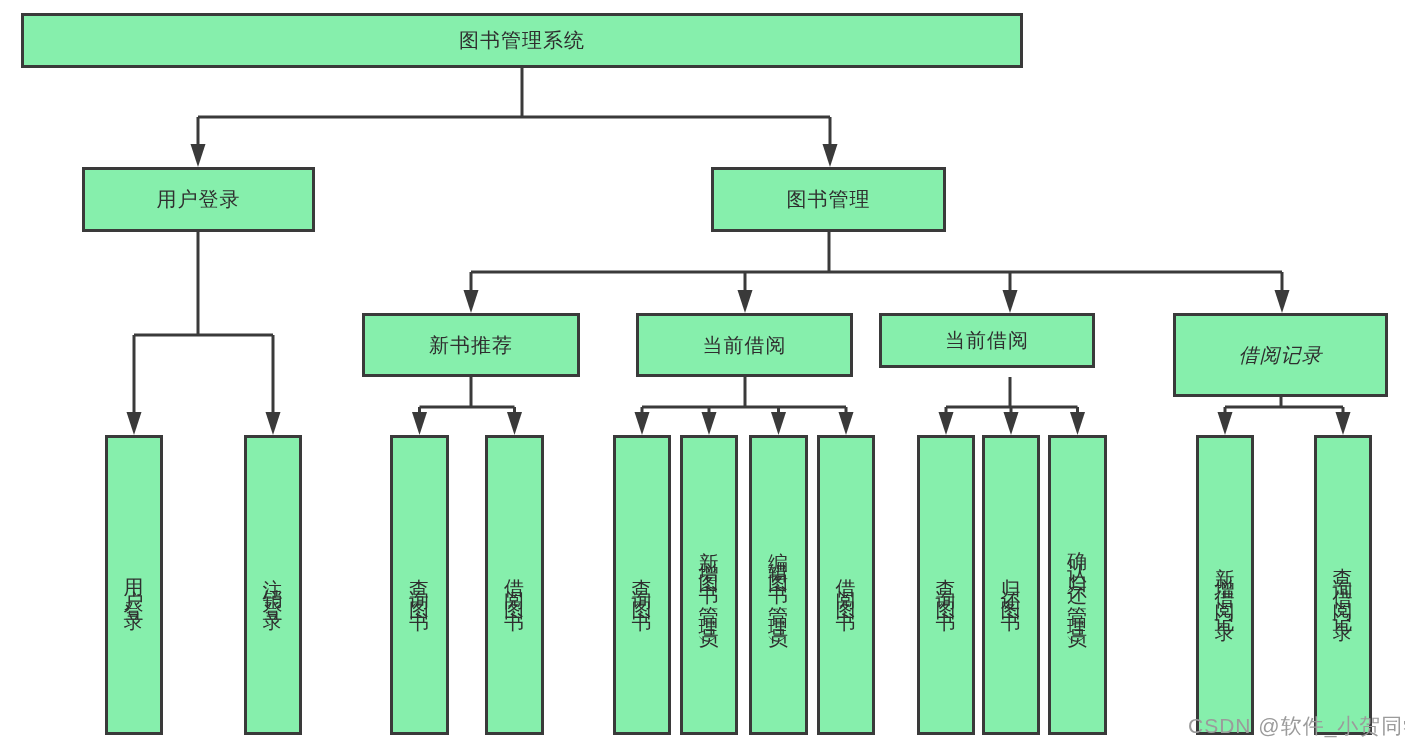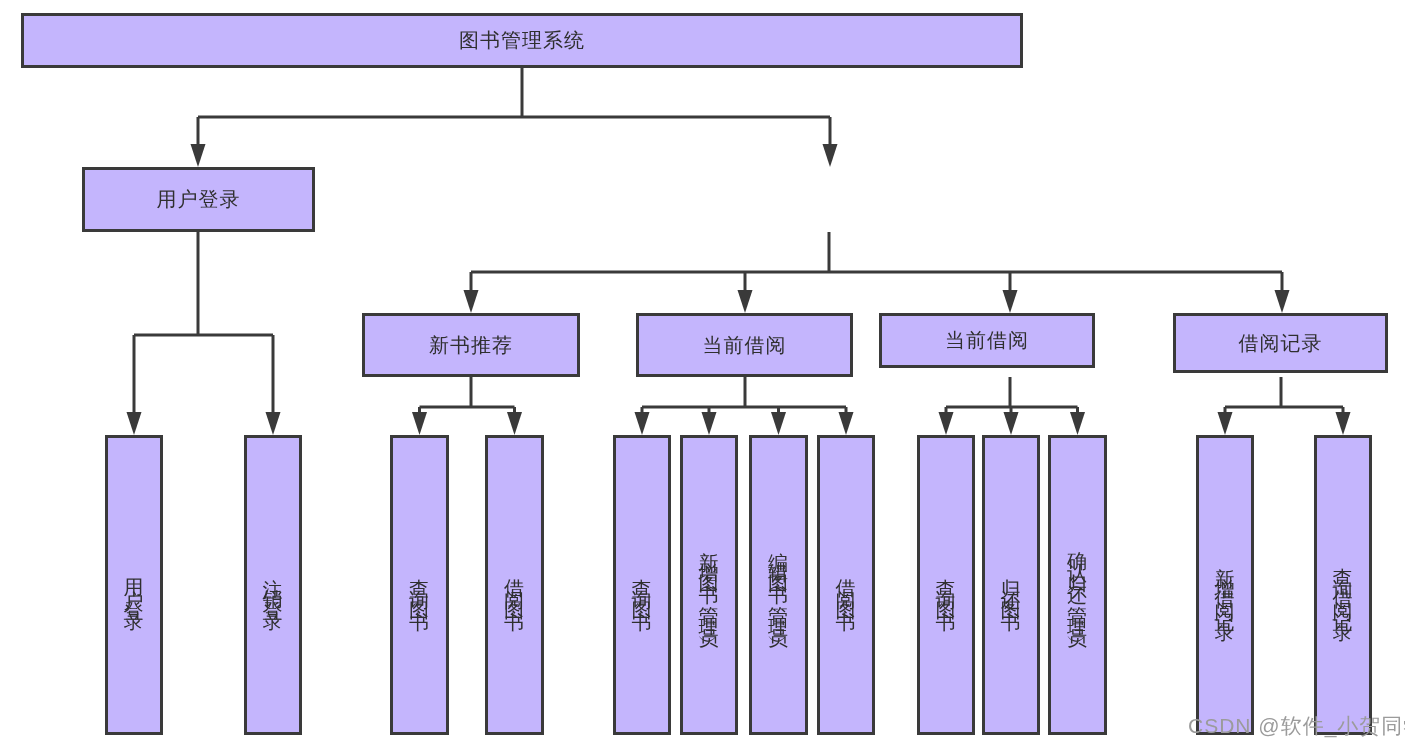--- a/index.html
+++ b/index.html
@@ -14,21 +14,21 @@
     width:1405px;height:747px;
     background:var(--bg);
     overflow:hidden;
     font-family:"Liberation Sans","DejaVu Sans",sans-serif;
   }
   .connectors{position:absolute;left:0;top:0;}
   .node{
     position:absolute;
     box-sizing:border-box;
     border:3px solid var(--line);
-    background:#c4b5fd;
+    background:#86efac;
     display:flex;
     align-items:center;
     justify-content:center;
     color:var(--text);
   }
   .h-node .label{
     font-size:20px;
     letter-spacing:1px;
     white-space:nowrap;
   }
@@ -123,31 +123,34 @@
     </g>
   </svg>
 
   <div class="node h-node" style="left:21px;top:13px;width:1002px;height:55px;">
     <span class="label">图书管理系统</span>
   </div>
 
   <div class="node h-node" style="left:82px;top:167px;width:233px;height:65px;">
     <span class="label">用户登录</span>
   </div>
+  <div class="node h-node" style="left:711px;top:167px;width:235px;height:65px;">
+    <span class="label">图书管理</span>
+  </div>
 
   <div class="node h-node" style="left:362px;top:313px;width:218px;height:64px;font-family:Liberation Serif, serif;">
     <span class="label">新书推荐</span>
   </div>
   <div class="node h-node" style="left:636px;top:313px;width:217px;height:64px;">
     <span class="label">当前借阅</span>
   </div>
   <div class="node h-node" style="left:879px;top:313px;width:216px;height:55px;justify-content:center;">
     <span class="label">当前借阅</span>
   </div>
-  <div class="node h-node" style="left:1173px;top:313px;width:215px;height:60px;">
+  <div class="node h-node" style="left:1173px;top:313px;width:215px;height:84px;font-style:italic;">
     <span class="label">借阅记录</span>
   </div>
 
   <div class="node v-node" style="left:105px;top:435px;width:58px;height:300px;">
     <span class="label">用户登录</span>
   </div>
   <div class="node v-node" style="left:244px;top:435px;width:58px;height:300px;">
     <span class="label">注销登录</span>
   </div>
 

